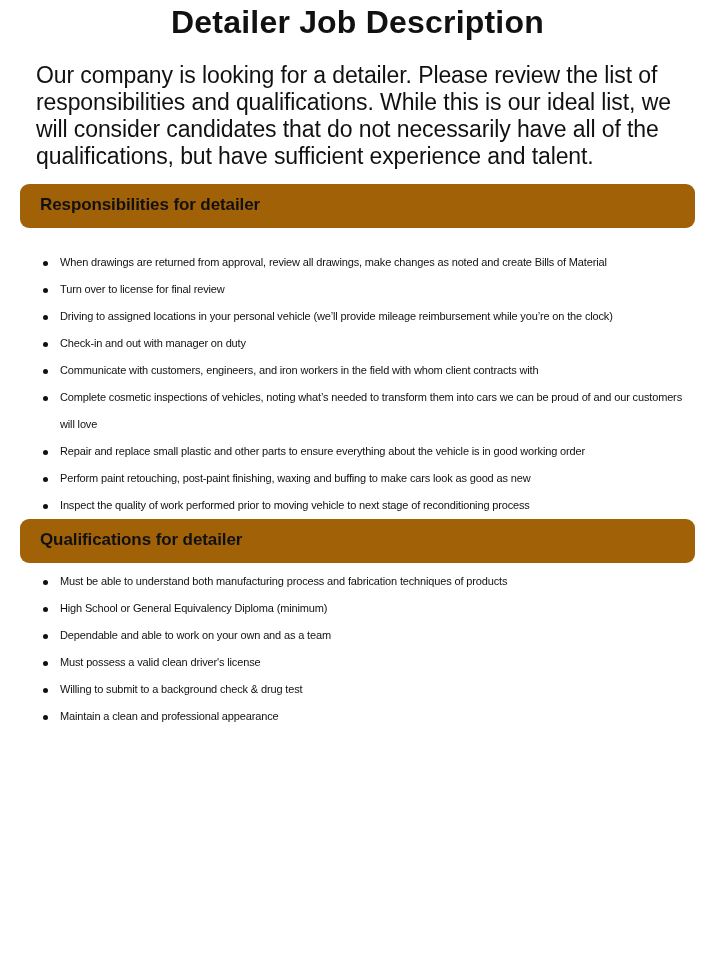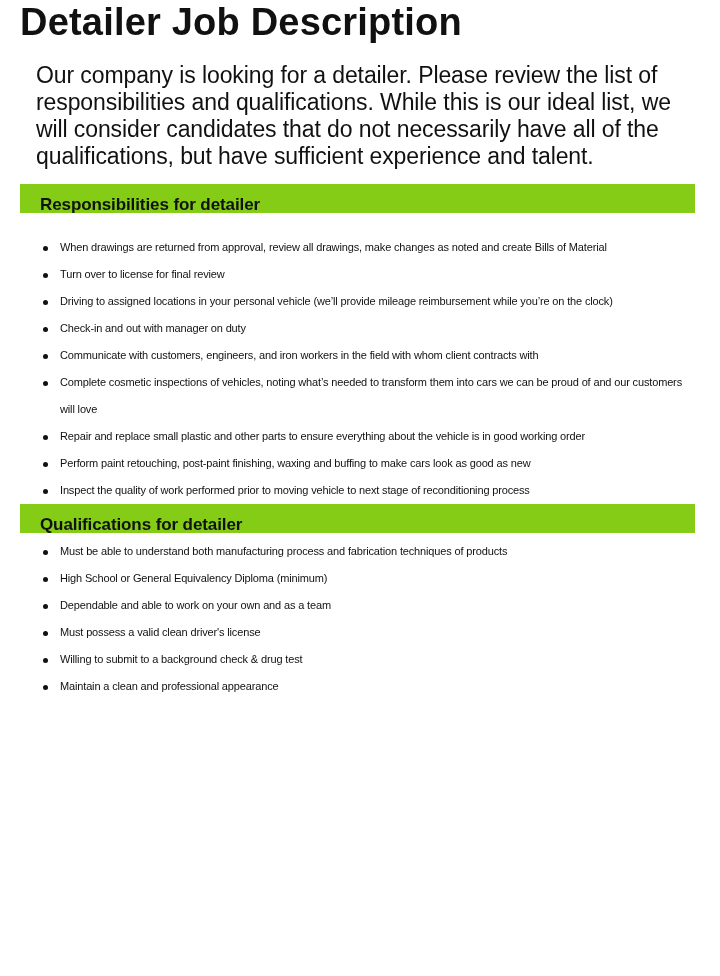--- a/index.html
+++ b/index.html
@@ -8,39 +8,41 @@
       height: 976px;
       overflow: hidden;
       font-family: "Liberation Sans", sans-serif;
       color: #111111;
     }
     .page { position: relative; padding: 0 25px 0 20px; }
     h1 {
       margin: 0;
       padding-top: 2px;
       height: 44px;
-      font-size: 38px;
+      text-align: center;
+      font-size: 32px;
       font-weight: bold;
       line-height: 40px;
       letter-spacing: 0.2px;
     }
     .intro {
       margin: 16px 0 0 16px;
       font-size: 23px;
       line-height: 27px;
       letter-spacing: -0.1px;
     }
     .section-header {
-      background: #84cc16;
-      height: 29px;
+      background: #a16207;
+      height: 44px;
       line-height: 41px;
       padding-left: 20px;
       font-size: 17px;
       font-weight: bold;
       letter-spacing: -0.1px;
+      border-radius: 9px;
     }
     .resp-header { margin-top: 14px; }
     .qual-header { }
     ul {
       margin: 0;
       padding-left: 40px;
       list-style: none;
     }
     ul.resp-list { margin-top: 21px; }
     ul.qual-list { margin-top: 5px; }

